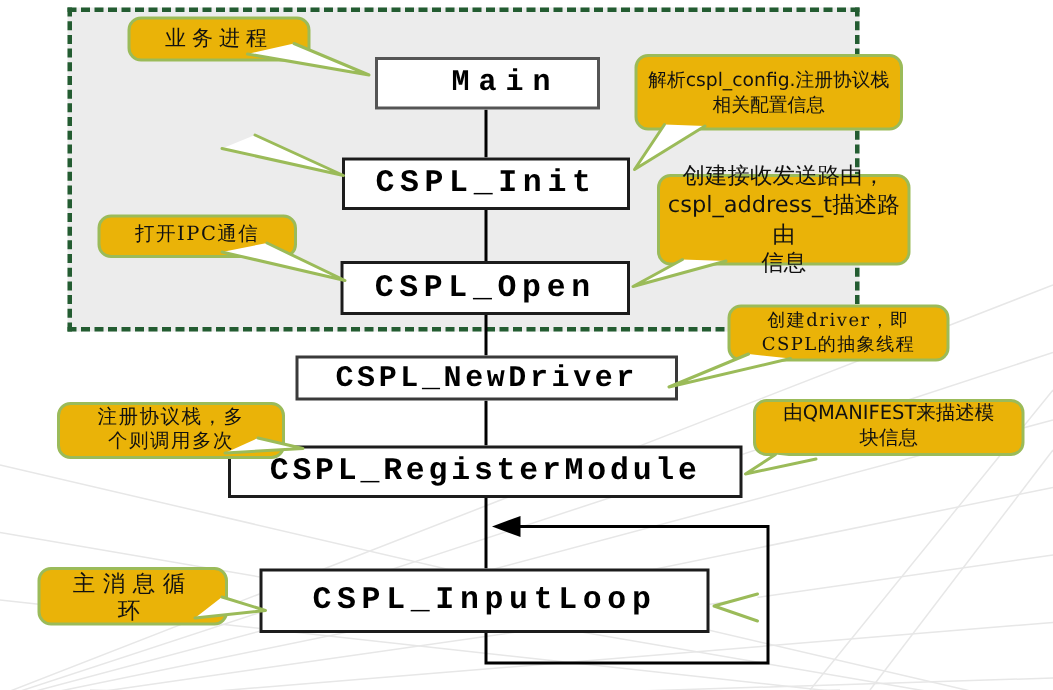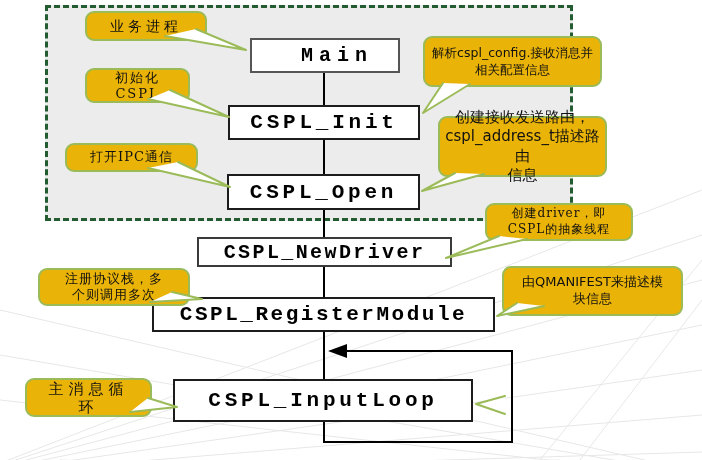--- a/index.html
+++ b/index.html
@@ -25,21 +25,21 @@
       color:#111;z-index:4;line-height:1.3;}
   .serif{font-family:"DejaVu Serif","Liberation Serif",serif;}
   #co-business{left:85px;top:11px;width:122px;height:30px;font-size:14px;letter-spacing:4px;}
   #co-initnote{left:85px;top:68px;width:105px;height:35px;font-size:13px;letter-spacing:2px;line-height:1.2;}
   #co-ipc{left:65px;top:143px;width:133px;height:29px;font-size:13px;letter-spacing:1px;}
   #co-regnote{left:38px;top:268px;width:152px;height:38px;font-size:13px;letter-spacing:1px;line-height:1.25;}
   #co-mainloop{left:25px;top:378px;width:127px;height:39px;font-size:15px;letter-spacing:5px;line-height:1.2;}
   #co-parse{left:423px;top:36px;width:179px;height:51px;font-size:12.5px;}
   #co-route{left:438px;top:116px;width:169px;height:61px;font-size:15px;}
   #co-driver{left:485px;top:203px;width:148px;height:38px;font-size:12px;letter-spacing:1px;line-height:1.3;}
-  #co-qmanifest{left:502px;top:266px;width:181px;height:50px;font-size:13px;}
+  #co-qmanifest{left:502px;top:266px;width:181px;height:38px;font-size:13px;}
   #co-listen{left:503px;top:335px;width:182px;height:95px;font-size:12.5px;line-height:17.5px;}
 </style>
 </head>
 <body>
 
 <div class="canvas">
 
   <svg class="layer swirls" viewBox="0 0 702 460">
     <g stroke="#e7e7e7" stroke-width="1" fill="none">
       <line x1="-30" y1="475" x2="702" y2="190"></line>
@@ -88,37 +88,33 @@
   <div class="fbox" id="bx-register">
     <span>CSPL_RegisterModule</span>
   </div>
   <div class="fbox" id="bx-inputloop">
     <span>CSPL_InputLoop</span>
   </div>
 
   <div class="co serif" id="co-business">
     <span>业务进程</span>
   </div>
-  <div class="co serif" id="co-initnote">
-    <span>初始化</span>
-    <span>CSPL</span>
-  </div>
   <div class="co serif" id="co-ipc">
     <span>打开IPC通信</span>
   </div>
   <div class="co serif" id="co-regnote">
     <span>注册协议栈，多</span>
     <span>个则调用多次</span>
   </div>
   <div class="co serif" id="co-mainloop">
     <span>主消息循</span>
     <span>环</span>
   </div>
   <div class="co" id="co-parse">
-    <span>解析cspl_config.接收消息并</span>
+    <span>解析cspl_config.注册协议栈</span>
     <span>相关配置信息</span>
   </div>
   <div class="co" id="co-route">
     <span>创建接收发送路由，</span>
     <span>cspl_address_t描述路由</span>
     <span>信息</span>
   </div>
   <div class="co serif" id="co-driver">
     <span>创建driver，即</span>
     <span>CSPL的抽象线程</span>

